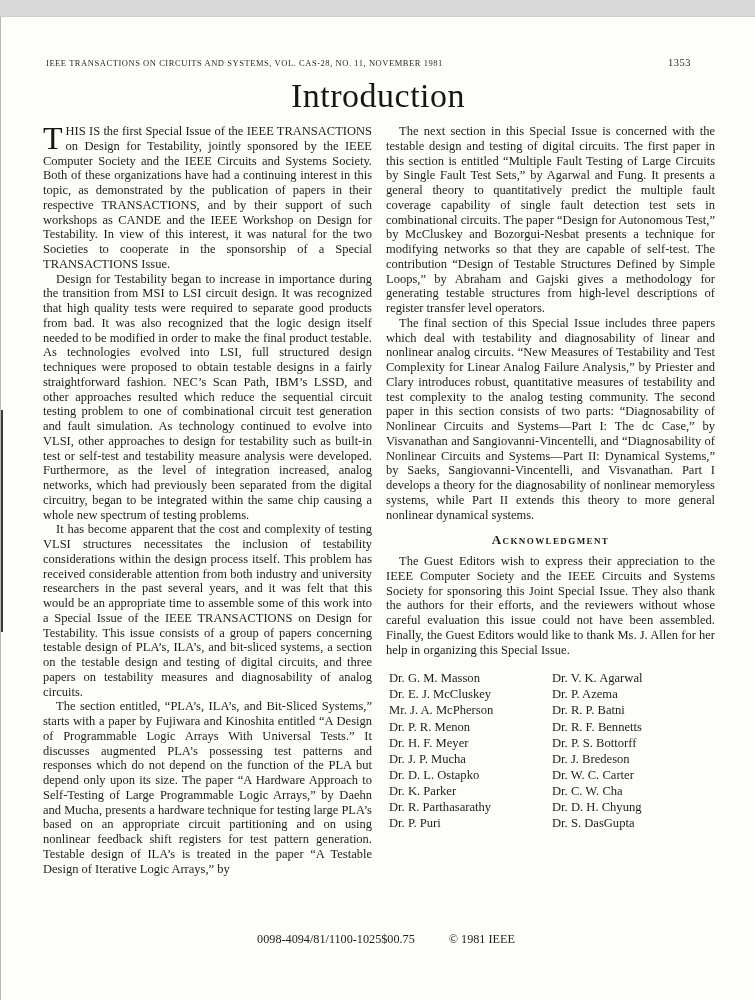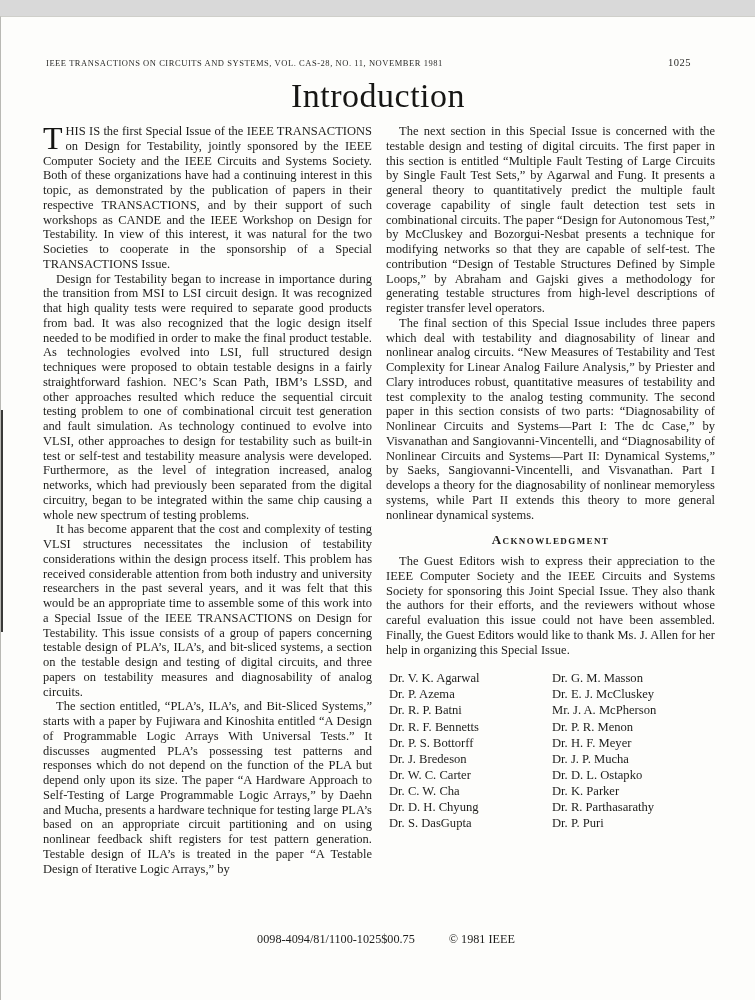--- a/index.html
+++ b/index.html
@@ -110,21 +110,21 @@
   .page-footer .issn { margin-right: 34px; }
 </style>
 </head>
 <body>
 
 <div class="page">
   <div class="scan-edge"></div>
 
   <div class="journal-header">
     <span class="journal-line">IEEE TRANSACTIONS ON CIRCUITS AND SYSTEMS, VOL. CAS-28, NO. 11, NOVEMBER 1981</span>
-    <span class="page-number">1025</span>
+    <span class="page-number">1353</span>
   </div>
 
   <h1 class="page-title">Introduction</h1>
 
   <div class="columns">
     <div class="col">
       <p><span class="dropcap">T</span><span>HIS IS the first Special Issue of the IEEE TRANSACTIONS on Design for Testability, jointly sponsored by the IEEE Computer Society and the IEEE Circuits and Systems Society. Both of these organizations have had a continuing interest in this topic, as demonstrated by the publication of papers in their respective TRANSACTIONS, and by their support of such workshops as CANDE and the IEEE Workshop on Design for Testability. In view of this interest, it was natural for the two Societies to cooperate in the sponsorship of a Special TRANSACTIONS Issue.</span></p>
       <p class="indent">Design for Testability began to increase in importance during the transition from MSI to LSI circuit design. It was recognized that high quality tests were required to separate good products from bad. It was also recognized that the logic design itself needed to be modified in order to make the final product testable. As technologies evolved into LSI, full structured design techniques were proposed to obtain testable designs in a fairly straightforward fashion. NEC’s Scan Path, IBM’s LSSD, and other approaches resulted which reduce the sequential circuit testing problem to one of combinational circuit test generation and fault simulation. As technology continued to evolve into VLSI, other approaches to design for testability such as built-in test or self-test and testability measure analysis were developed. Furthermore, as the level of integration increased, analog networks, which had previously been separated from the digital circuitry, began to be integrated within the same chip causing a whole new spectrum of testing problems.</p>
       <p class="indent">It has become apparent that the cost and complexity of testing VLSI structures necessitates the inclusion of testability considerations within the design process itself. This problem has received considerable attention from both industry and university researchers in the past several years, and it was felt that this would be an appropriate time to assemble some of this work into a Special Issue of the IEEE TRANSACTIONS on Design for Testability. This issue consists of a group of papers concerning testable design of PLA’s, ILA’s, and bit-sliced systems, a section on the testable design and testing of digital circuits, and three papers on testability measures and diagnosability of analog circuits.</p>
       <p class="indent">The section entitled, “PLA’s, ILA’s, and Bit-Sliced Systems,” starts with a paper by Fujiwara and Kinoshita entitled “A Design of Programmable Logic Arrays With Universal Tests.” It discusses augmented PLA’s possessing test patterns and responses which do not depend on the function of the PLA but depend only upon its size. The paper “A Hardware Approach to Self-Testing of Large Programmable Logic Arrays,” by Daehn and Mucha, presents a hardware technique for testing large PLA’s based on an appropriate circuit partitioning and on using nonlinear feedback shift registers for test pattern generation. Testable design of ILA’s is treated in the paper “A Testable Design of Iterative Logic Arrays,” by</p>
@@ -132,43 +132,43 @@
 
     <div class="col">
       <p class="indent">The next section in this Special Issue is concerned with the testable design and testing of digital circuits. The first paper in this section is entitled “Multiple Fault Testing of Large Circuits by Single Fault Test Sets,” by Agarwal and Fung. It presents a general theory to quantitatively predict the multiple fault coverage capability of single fault detection test sets in combinational circuits. The paper “Design for Autonomous Test,” by McCluskey and Bozorgui-Nesbat presents a technique for modifying networks so that they are capable of self-test. The contribution “Design of Testable Structures Defined by Simple Loops,” by Abraham and Gajski gives a methodology for generating testable structures from high-level descriptions of register transfer level operators.</p>
       <p class="indent">The final section of this Special Issue includes three papers which deal with testability and diagnosability of linear and nonlinear analog circuits. “New Measures of Testability and Test Complexity for Linear Analog Failure Analysis,” by Priester and Clary introduces robust, quantitative measures of testability and test complexity to the analog testing community. The second paper in this section consists of two parts: “Diagnosability of Nonlinear Circuits and Systems—Part I: The dc Case,” by Visvanathan and Sangiovanni-Vincentelli, and “Diagnosability of Nonlinear Circuits and Systems—Part II: Dynamical Systems,” by Saeks, Sangiovanni-Vincentelli, and Visvanathan. Part I develops a theory for the diagnosability of nonlinear memoryless systems, while Part II extends this theory to more general nonlinear dynamical systems.</p>
 
       <h2 class="ack-heading">Acknowledgment</h2>
       <p class="indent">The Guest Editors wish to express their appreciation to the IEEE Computer Society and the IEEE Circuits and Systems Society for sponsoring this Joint Special Issue. They also thank the authors for their efforts, and the reviewers without whose careful evaluation this issue could not have been assembled. Finally, the Guest Editors would like to thank Ms. J. Allen for her help in organizing this Special Issue.</p>
 
       <div class="reviewers">
         <ul class="reviewer-col">
+          <li>Dr. G. M. Masson</li>
+          <li>Dr. E. J. McCluskey</li>
+          <li>Mr. J. A. McPherson</li>
+          <li>Dr. P. R. Menon</li>
+          <li>Dr. H. F. Meyer</li>
+          <li>Dr. J. P. Mucha</li>
+          <li>Dr. D. L. Ostapko</li>
+          <li>Dr. K. Parker</li>
+          <li>Dr. R. Parthasarathy</li>
+          <li>Dr. P. Puri</li>
+        </ul>
+        <ul class="reviewer-col">
           <li>Dr. V. K. Agarwal</li>
           <li>Dr. P. Azema</li>
           <li>Dr. R. P. Batni</li>
           <li>Dr. R. F. Bennetts</li>
           <li>Dr. P. S. Bottorff</li>
           <li>Dr. J. Bredeson</li>
           <li>Dr. W. C. Carter</li>
           <li>Dr. C. W. Cha</li>
           <li>Dr. D. H. Chyung</li>
           <li>Dr. S. DasGupta</li>
         </ul>
-        <ul class="reviewer-col">
-          <li>Dr. G. M. Masson</li>
-          <li>Dr. E. J. McCluskey</li>
-          <li>Mr. J. A. McPherson</li>
-          <li>Dr. P. R. Menon</li>
-          <li>Dr. H. F. Meyer</li>
-          <li>Dr. J. P. Mucha</li>
-          <li>Dr. D. L. Ostapko</li>
-          <li>Dr. K. Parker</li>
-          <li>Dr. R. Parthasarathy</li>
-          <li>Dr. P. Puri</li>
-        </ul>
       </div>
     </div>
   </div>
 
   <div class="page-footer">
     <span class="issn">0098-4094/81/1100-1025$00.75</span><span>© 1981 IEEE</span>
   </div>
 </div>
 
 </body></html>

